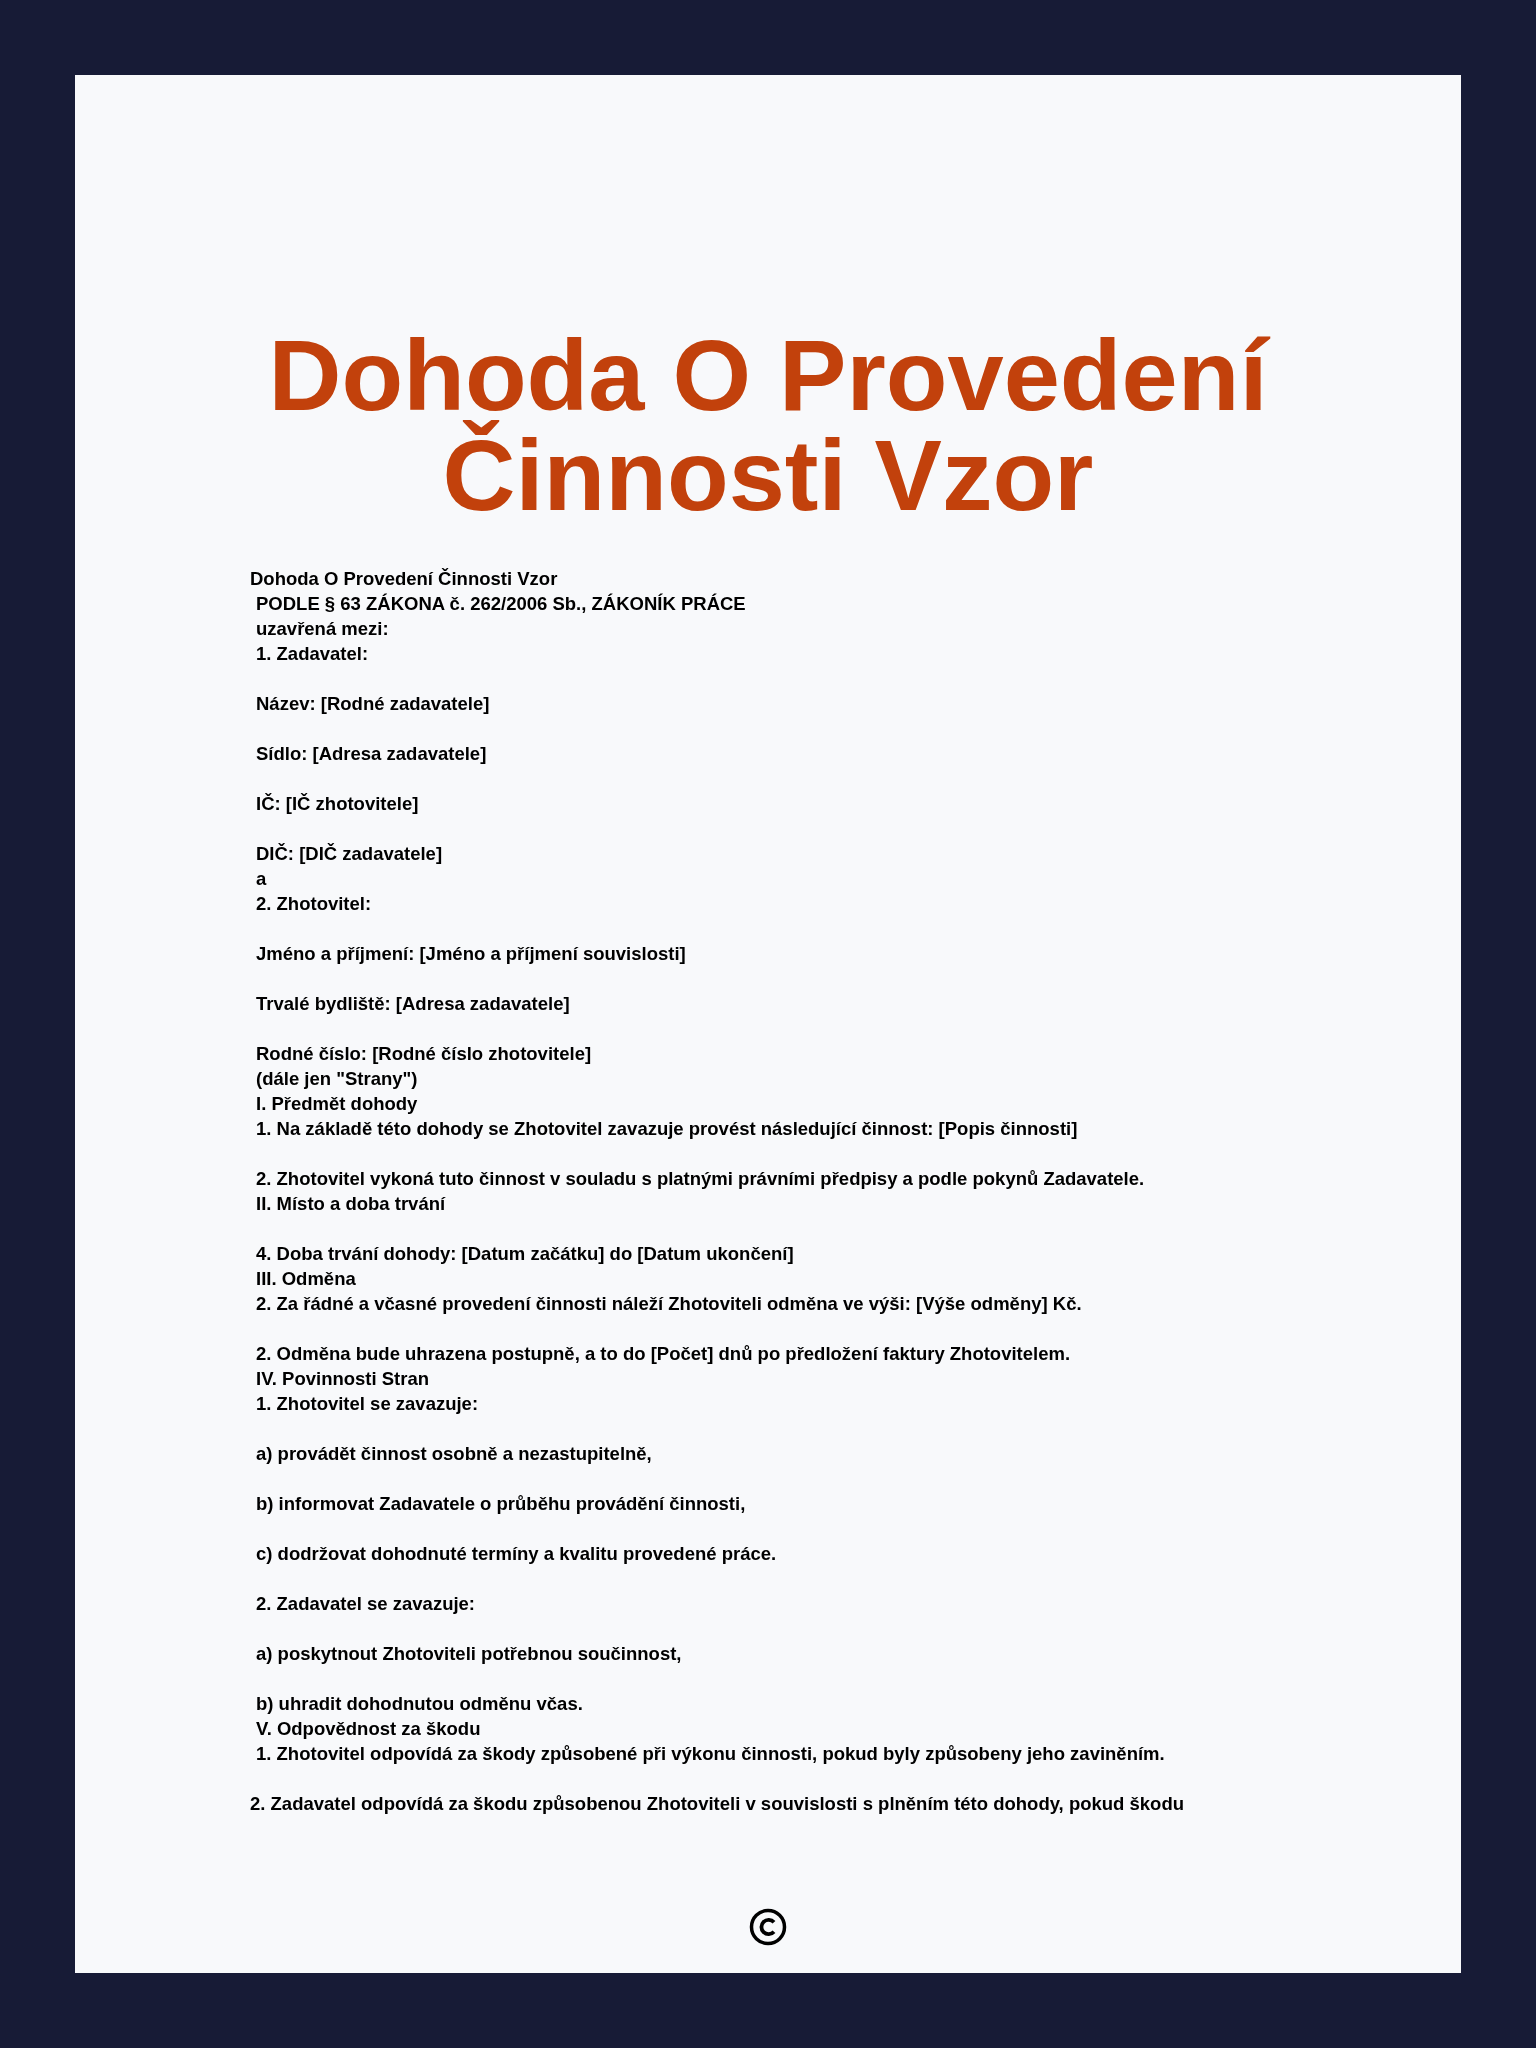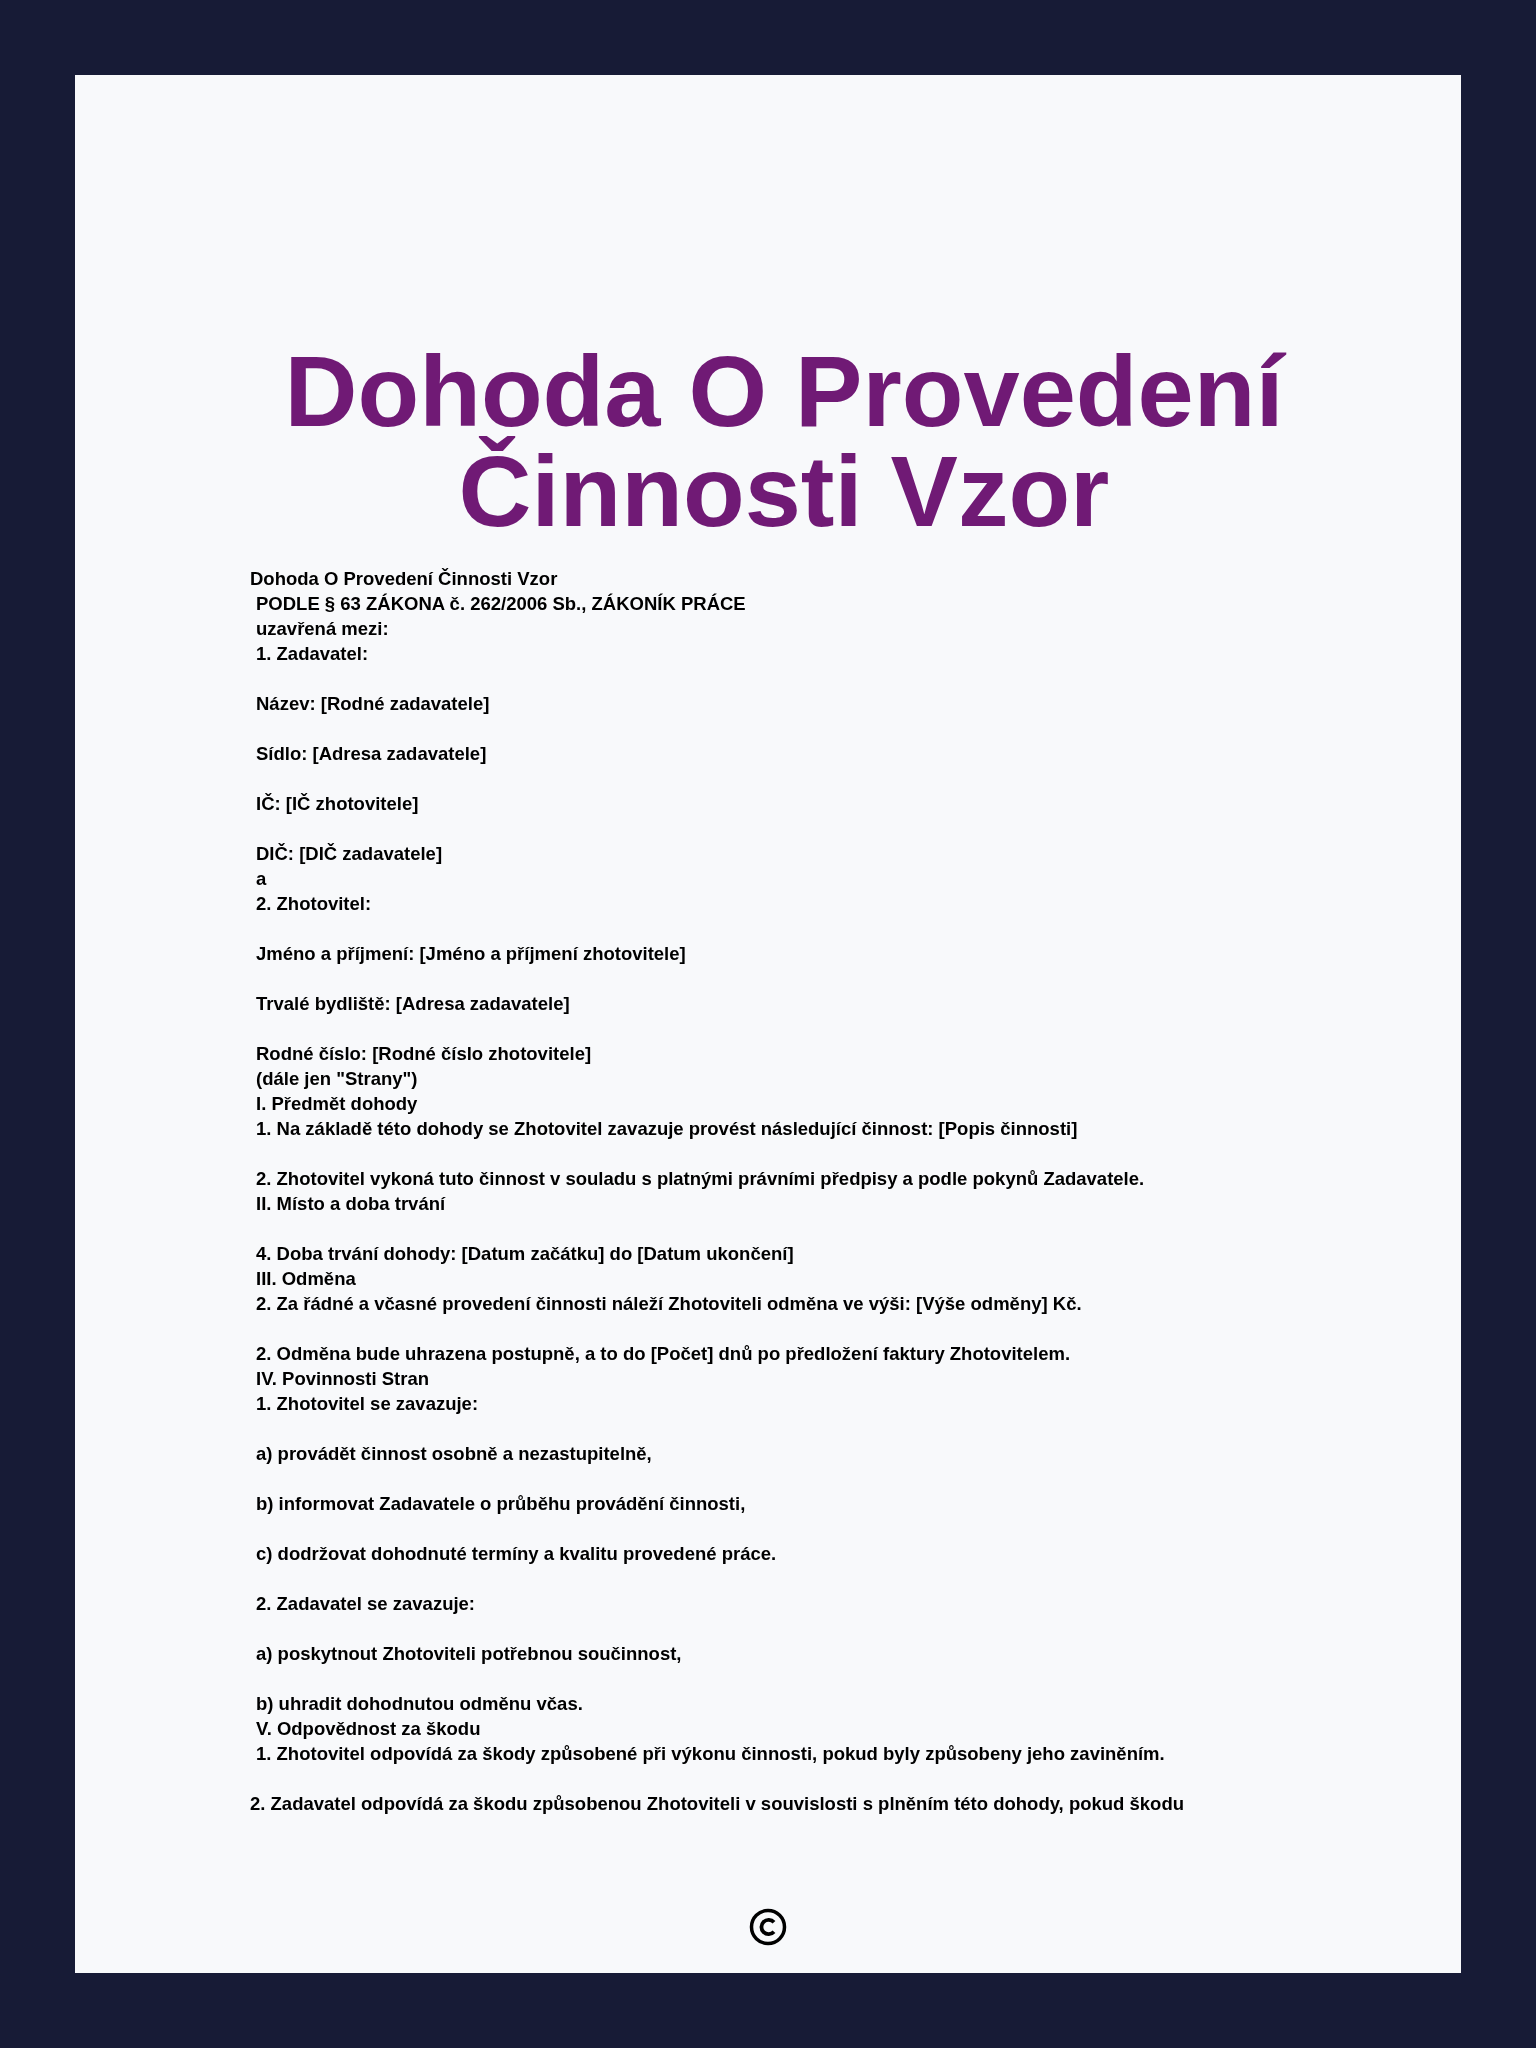--- a/index.html
+++ b/index.html
@@ -20,27 +20,27 @@
       top: 75px;
       width: 1386px;
       height: 1898px;
       background: #f8f9fb;
     }
     .doc-title {
       position: absolute;
       left: 0;
       top: 250px;
       width: 1386px;
-      margin: 16px;
+      margin: 0;
       text-align: center;
       font-family: "Liberation Sans", sans-serif;
       font-weight: bold;
       font-size: 101px;
       line-height: 100px;
-      color: #701a75;
+      color: #c2410c;
     }
     .doc-title span {
       display: block;
     }
     .doc-body {
       position: absolute;
       left: 175px;
       top: 475px;
       width: 1100px;
       font-family: "Liberation Sans", sans-serif;
@@ -90,21 +90,21 @@
       <div class="doc-line indent">Název: [Rodné zadavatele]</div>
       <div class="doc-line indent blank"></div>
       <div class="doc-line indent">Sídlo: [Adresa zadavatele]</div>
       <div class="doc-line indent blank"></div>
       <div class="doc-line indent">IČ: [IČ zhotovitele]</div>
       <div class="doc-line indent blank"></div>
       <div class="doc-line indent">DIČ: [DIČ zadavatele]</div>
       <div class="doc-line indent">a</div>
       <div class="doc-line indent">2. Zhotovitel:</div>
       <div class="doc-line indent blank"></div>
-      <div class="doc-line indent">Jméno a příjmení: [Jméno a příjmení zhotovitele]</div>
+      <div class="doc-line indent">Jméno a příjmení: [Jméno a příjmení souvislosti]</div>
       <div class="doc-line indent blank"></div>
       <div class="doc-line indent">Trvalé bydliště: [Adresa zadavatele]</div>
       <div class="doc-line indent blank"></div>
       <div class="doc-line indent">Rodné číslo: [Rodné číslo zhotovitele]</div>
       <div class="doc-line indent">(dále jen "Strany")</div>
       <div class="doc-line indent">I. Předmět dohody</div>
       <div class="doc-line indent">1. Na základě této dohody se Zhotovitel zavazuje provést následující činnost: [Popis činnosti]</div>
       <div class="doc-line indent blank"></div>
       <div class="doc-line indent">2. Zhotovitel vykoná tuto činnost v souladu s platnými právními předpisy a podle pokynů Zadavatele.</div>
       <div class="doc-line indent">II. Místo a doba trvání</div>

